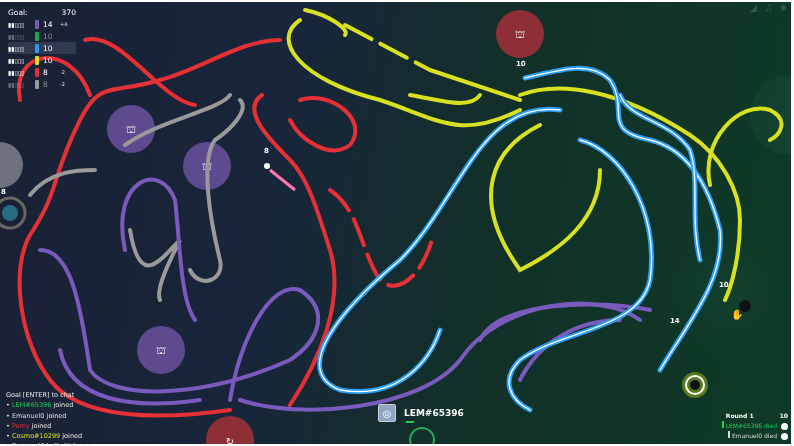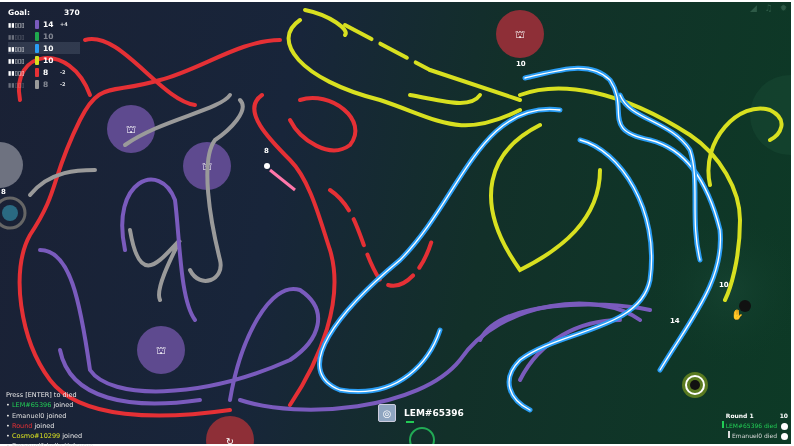--- a/index.html
+++ b/index.html
@@ -3,21 +3,21 @@
 <meta charset="utf-8">
 <style>
   html,body{margin:0;padding:0;}
   body{width:794px;height:446px;overflow:hidden;position:relative;font-family:"DejaVu Sans",sans-serif;
     background:linear-gradient(100deg,#1a2135 0%,#18253a 35%,#123029 60%,#0d3a26 100%);}
   .field{position:absolute;left:0;top:0;width:794px;height:446px;}
   .top-edge{position:absolute;left:0;top:0;width:794px;height:2px;background:#ffffff;}
   .bottom-edge{position:absolute;left:0;bottom:0;width:794px;height:2px;background:#ffffff;}
   .right-edge{position:absolute;right:0;top:0;width:3px;height:446px;background:#ffffff;}
   
-  .scoreboard{position:absolute;left:8px;top:6px;font-size:7.5px;color:#fff;font-weight:bold;}
+  .scoreboard{position:absolute;left:8px;top:6px;font-size:7.5px;color:#fff;font-weight:normal;}
   .sb-goal{display:flex;gap:34px;height:12px;align-items:center;}
   .sb-row{display:flex;align-items:center;height:12px;position:relative;padding-right:4px;}
   .sb-row.me{background:rgba(120,130,150,0.25);}
   .sb-bars{width:24px;letter-spacing:0;font-size:6px;color:#fff;}
   .sb-bars.dim{opacity:.35;}
   .sb-swatch{width:4px;height:9px;margin-left:3px;margin-right:4px;border-radius:1px;}
   .sb-score{width:14px;}
   .sb-score.dim{opacity:.45;}
   .sb-delta{font-size:5px;margin-left:3px;opacity:.85;}
   
@@ -201,25 +201,25 @@
     </div>
 </div>
 
 <div class="tr-icons">
   <span class="tr-icon">◢</span>
   <span class="tr-icon">♫</span>
   <span class="tr-icon">✹</span>
 </div>
 
 <div class="chat">
-  <div>Press [ENTER] to died</div>
+  <div>Goal [ENTER] to chat</div>
   <div id="chat-msgs">
       <div>• <span class="name" style="color:#22cc55">LEM#65396</span><span> joined</span></div>
       <div>• <span class="name" style="color:#dddddd">Emanuel0</span><span> joined</span></div>
-      <div>• <span class="name" style="color:#e53035">Round</span><span> joined</span></div>
+      <div>• <span class="name" style="color:#e53035">Percy</span><span> joined</span></div>
       <div>• <span class="name" style="color:#d8e020">Cosmo#10299</span><span> joined</span></div>
       <div>• <span class="name" style="color:#dddddd">Emanuel0</span><span> hello Helcurve</span></div>
     </div>
 </div>
 
 <div class="player-label">
   <div class="avatar">
       <span style="font-size:10px;color:#fff;">◎</span>
     </div>
   <span class="player-name">LEM#65396</span>

